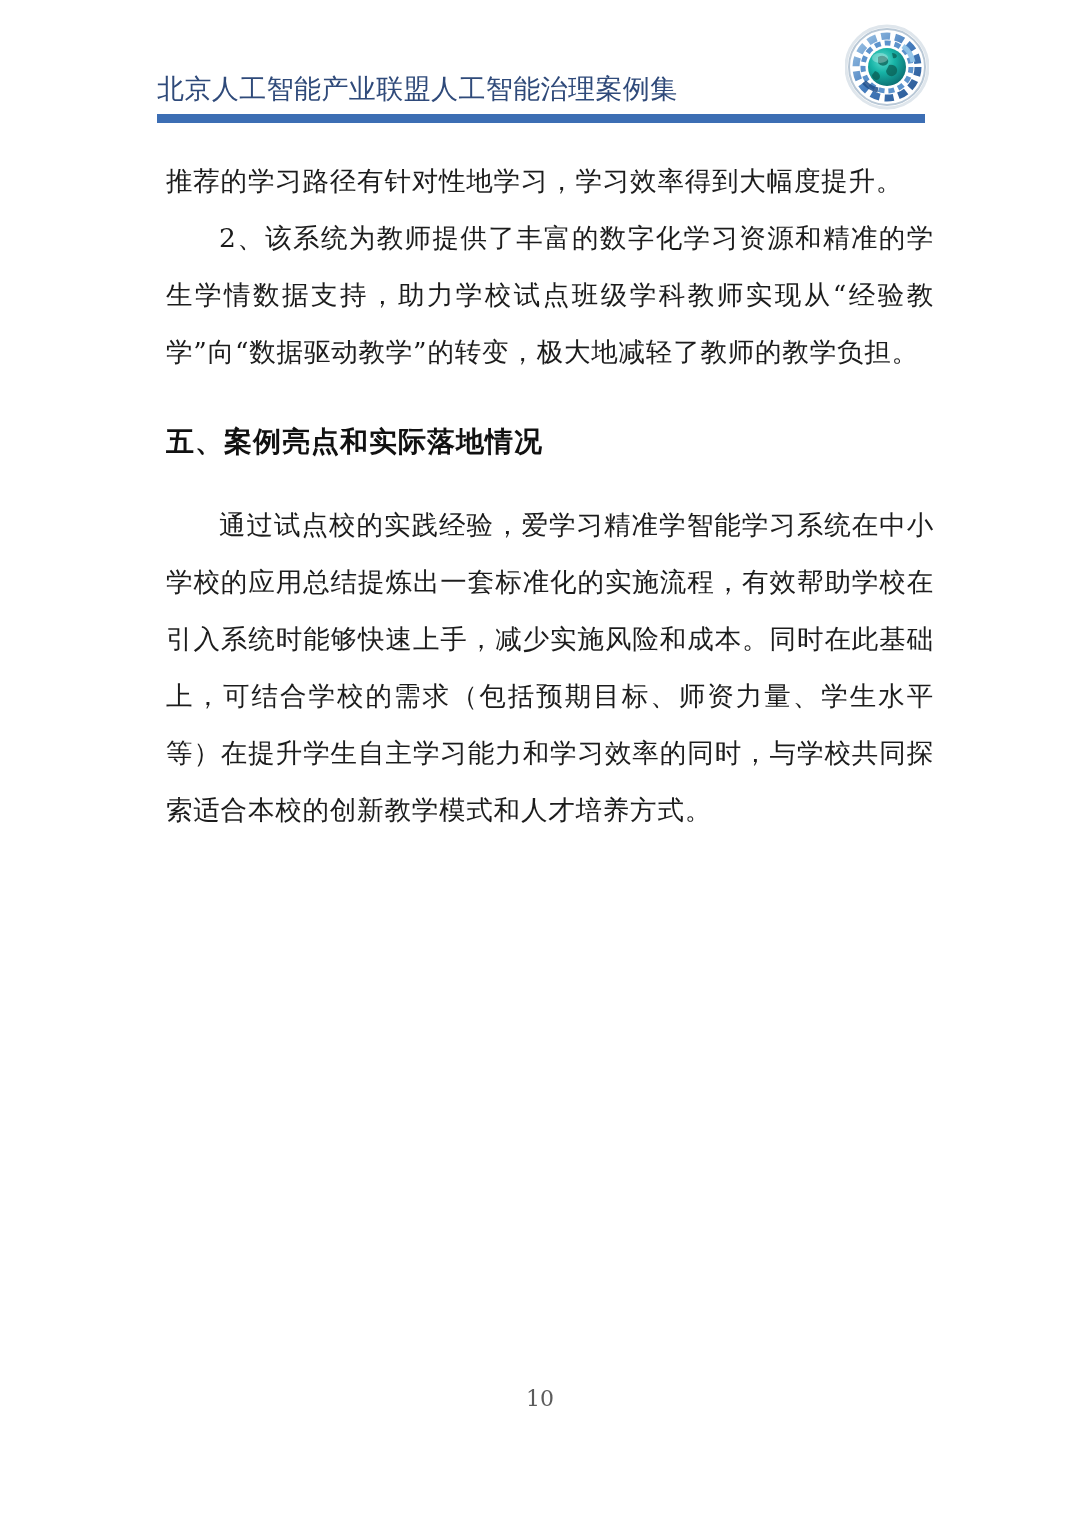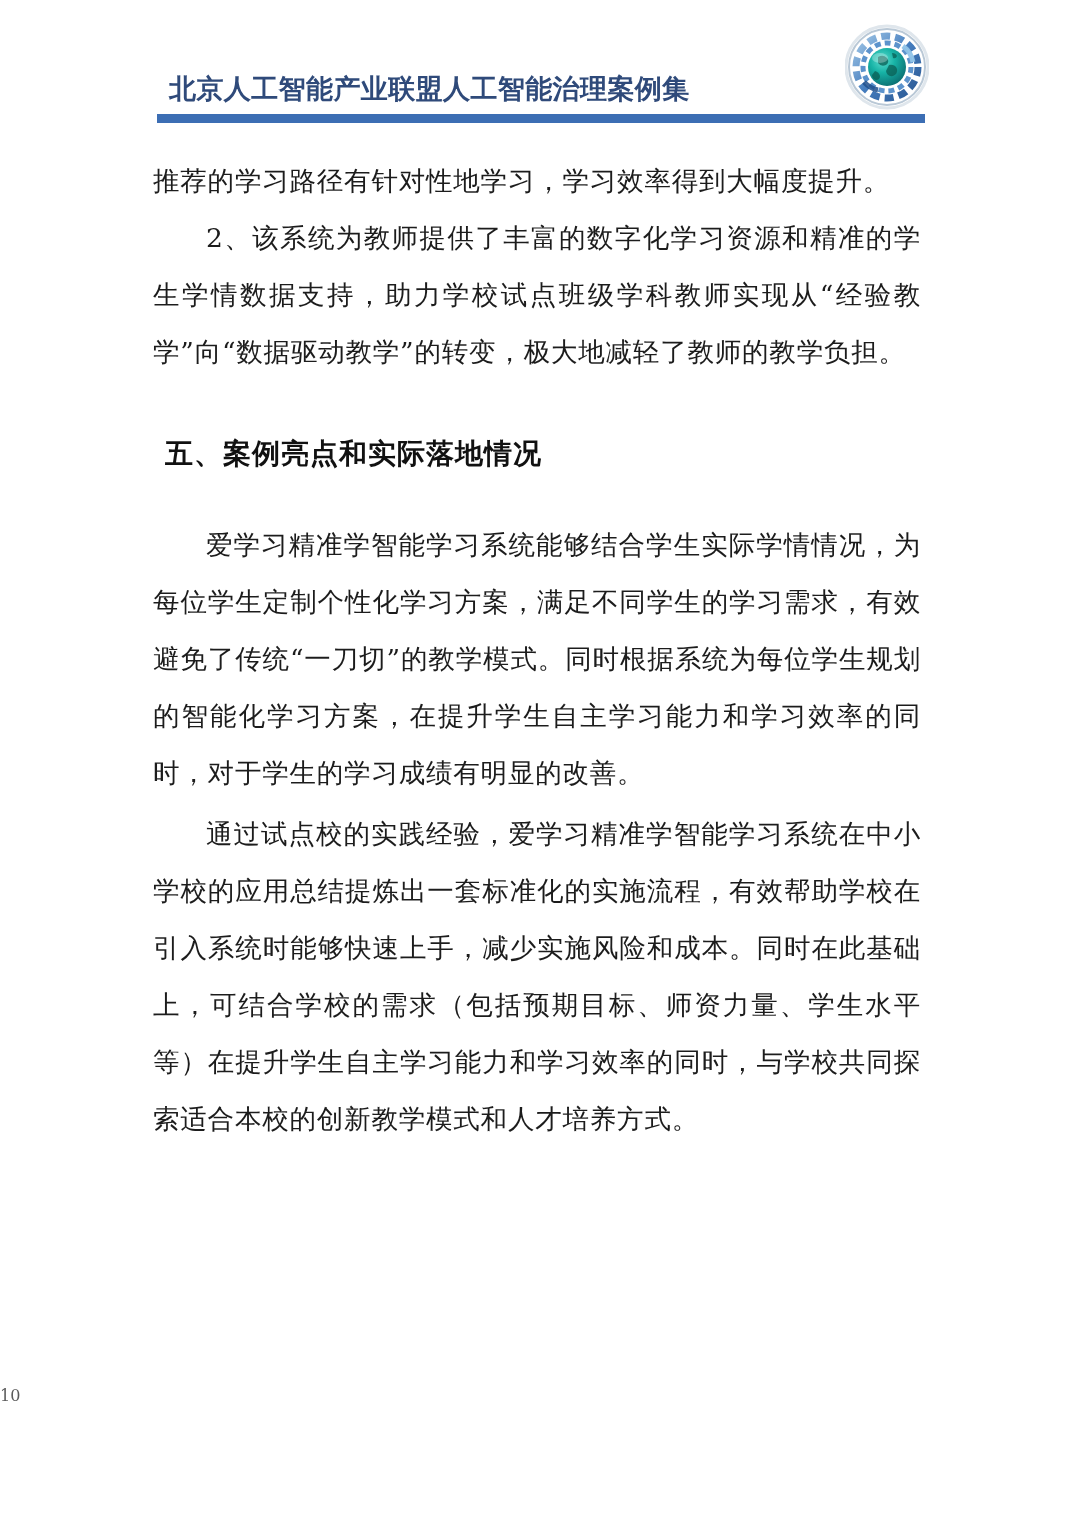--- a/index.html
+++ b/index.html
@@ -22,25 +22,25 @@
   .header {
     position: absolute;
     left: 0;
     top: 0;
     width: 1080px;
     height: 135px;
   }
 
   .header-title {
     position: absolute;
-    left: 169px;
+    left: 157px;
     top: 72px;
     font-family: "DejaVu Serif", "Liberation Serif", serif;
     font-size: 27px;
-    font-weight: bold;
+    font-weight: normal;
     line-height: 34px;
     letter-spacing: 0.4px;
     color: #2f4a7a;
     white-space: nowrap;
   }
 
   .header-rule {
     position: absolute;
     left: 157px;
     top: 114px;
@@ -55,65 +55,65 @@
     left: 845px;
     top: 24px;
     width: 84px;
     height: 86px;
   }
   .logo svg { display: block; width: 100%; height: 100%; }
 
   
   .body-area {
     position: absolute;
-    left: 153px;
+    left: 166px;
     top: 152px;
     width: 768px;
   }
 
   .para {
     margin: 0;
     font-family: "DejaVu Serif", "Liberation Serif", serif;
     font-size: 26.5px;
     line-height: 57px;
     color: #1c1c1c;
     text-align: justify;
     text-justify: inter-ideograph;
     letter-spacing: 0.8px;
   }
 
   .para.indent { text-indent: 2em; }
 
   .para.cont { text-indent: 0; }
 
   .heading {
-    margin: 12px;
+    margin: 0;
     padding-top: 36px;
     padding-bottom: 10px;
     font-family: "DejaVu Serif", "Liberation Serif", serif;
     font-size: 28px;
     font-weight: bold;
     line-height: 52px;
     color: #111111;
     letter-spacing: 1px;
     text-indent: 0;
   }
 
   .gap-after-heading { height: 14px; }
   .gap-between { height: 4px; }
 
   
   .page-number {
     position: absolute;
     left: 0;
     top: 1386px;
     width: 1080px;
-    text-align: left;
+    text-align: center;
     font-family: "DejaVu Serif", "Liberation Serif", serif;
-    font-size: 16px;
+    font-size: 22px;
     color: #5b5b5b;
   }
 </style>
 </head>
 <body>
 
 <div class="page">
 
   <div class="header">
     <div class="header-title">北京人工智能产业联盟人工智能治理案例集</div>
@@ -169,21 +169,20 @@
   <div class="body-area">
 
     <p class="para cont">推荐的学习路径有针对性地学习，学习效率得到大幅度提升。</p>
 
     <p class="para indent">2、该系统为教师提供了丰富的数字化学习资源和精准的学生学情数据支持，助力学校试点班级学科教师实现从“经验教学”向“数据驱动教学”的转变，极大地减轻了教师的教学负担。</p>
 
     <h2 class="heading">五、案例亮点和实际落地情况</h2>
 
     <div class="gap-after-heading"></div>
 
-    <p class="para indent">爱学习精准学智能学习系统能够结合学生实际学情情况，为每位学生定制个性化学习方案，满足不同学生的学习需求，有效避免了传统“一刀切”的教学模式。同时根据系统为每位学生规划的智能化学习方案，在提升学生自主学习能力和学习效率的同时，对于学生的学习成绩有明显的改善。</p>
 
     <div class="gap-between"></div>
 
     <p class="para indent">通过试点校的实践经验，爱学习精准学智能学习系统在中小学校的应用总结提炼出一套标准化的实施流程，有效帮助学校在引入系统时能够快速上手，减少实施风险和成本。同时在此基础上，可结合学校的需求（包括预期目标、师资力量、学生水平等）在提升学生自主学习能力和学习效率的同时，与学校共同探索适合本校的创新教学模式和人才培养方式。</p>
 
   </div>
 
   <div class="page-number">10</div>
 
 </div>

